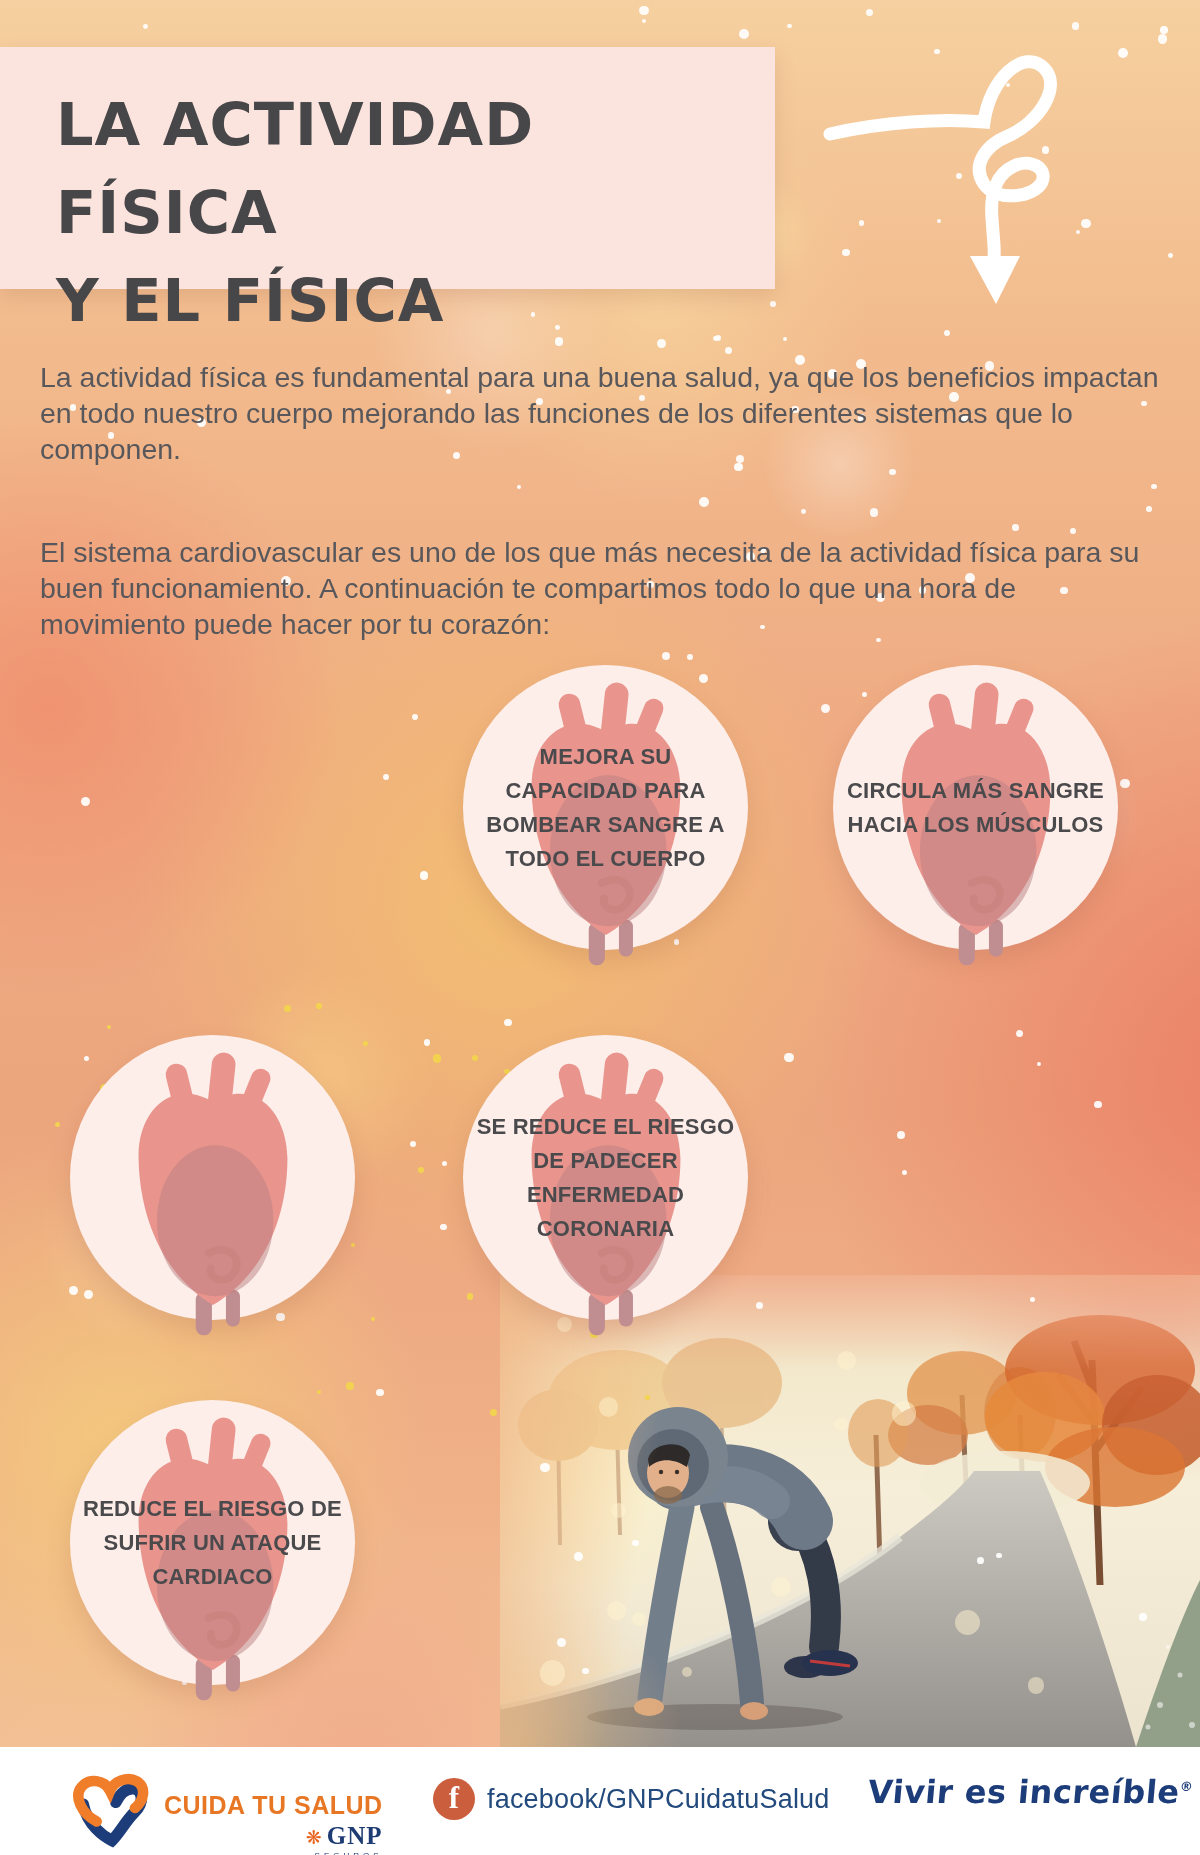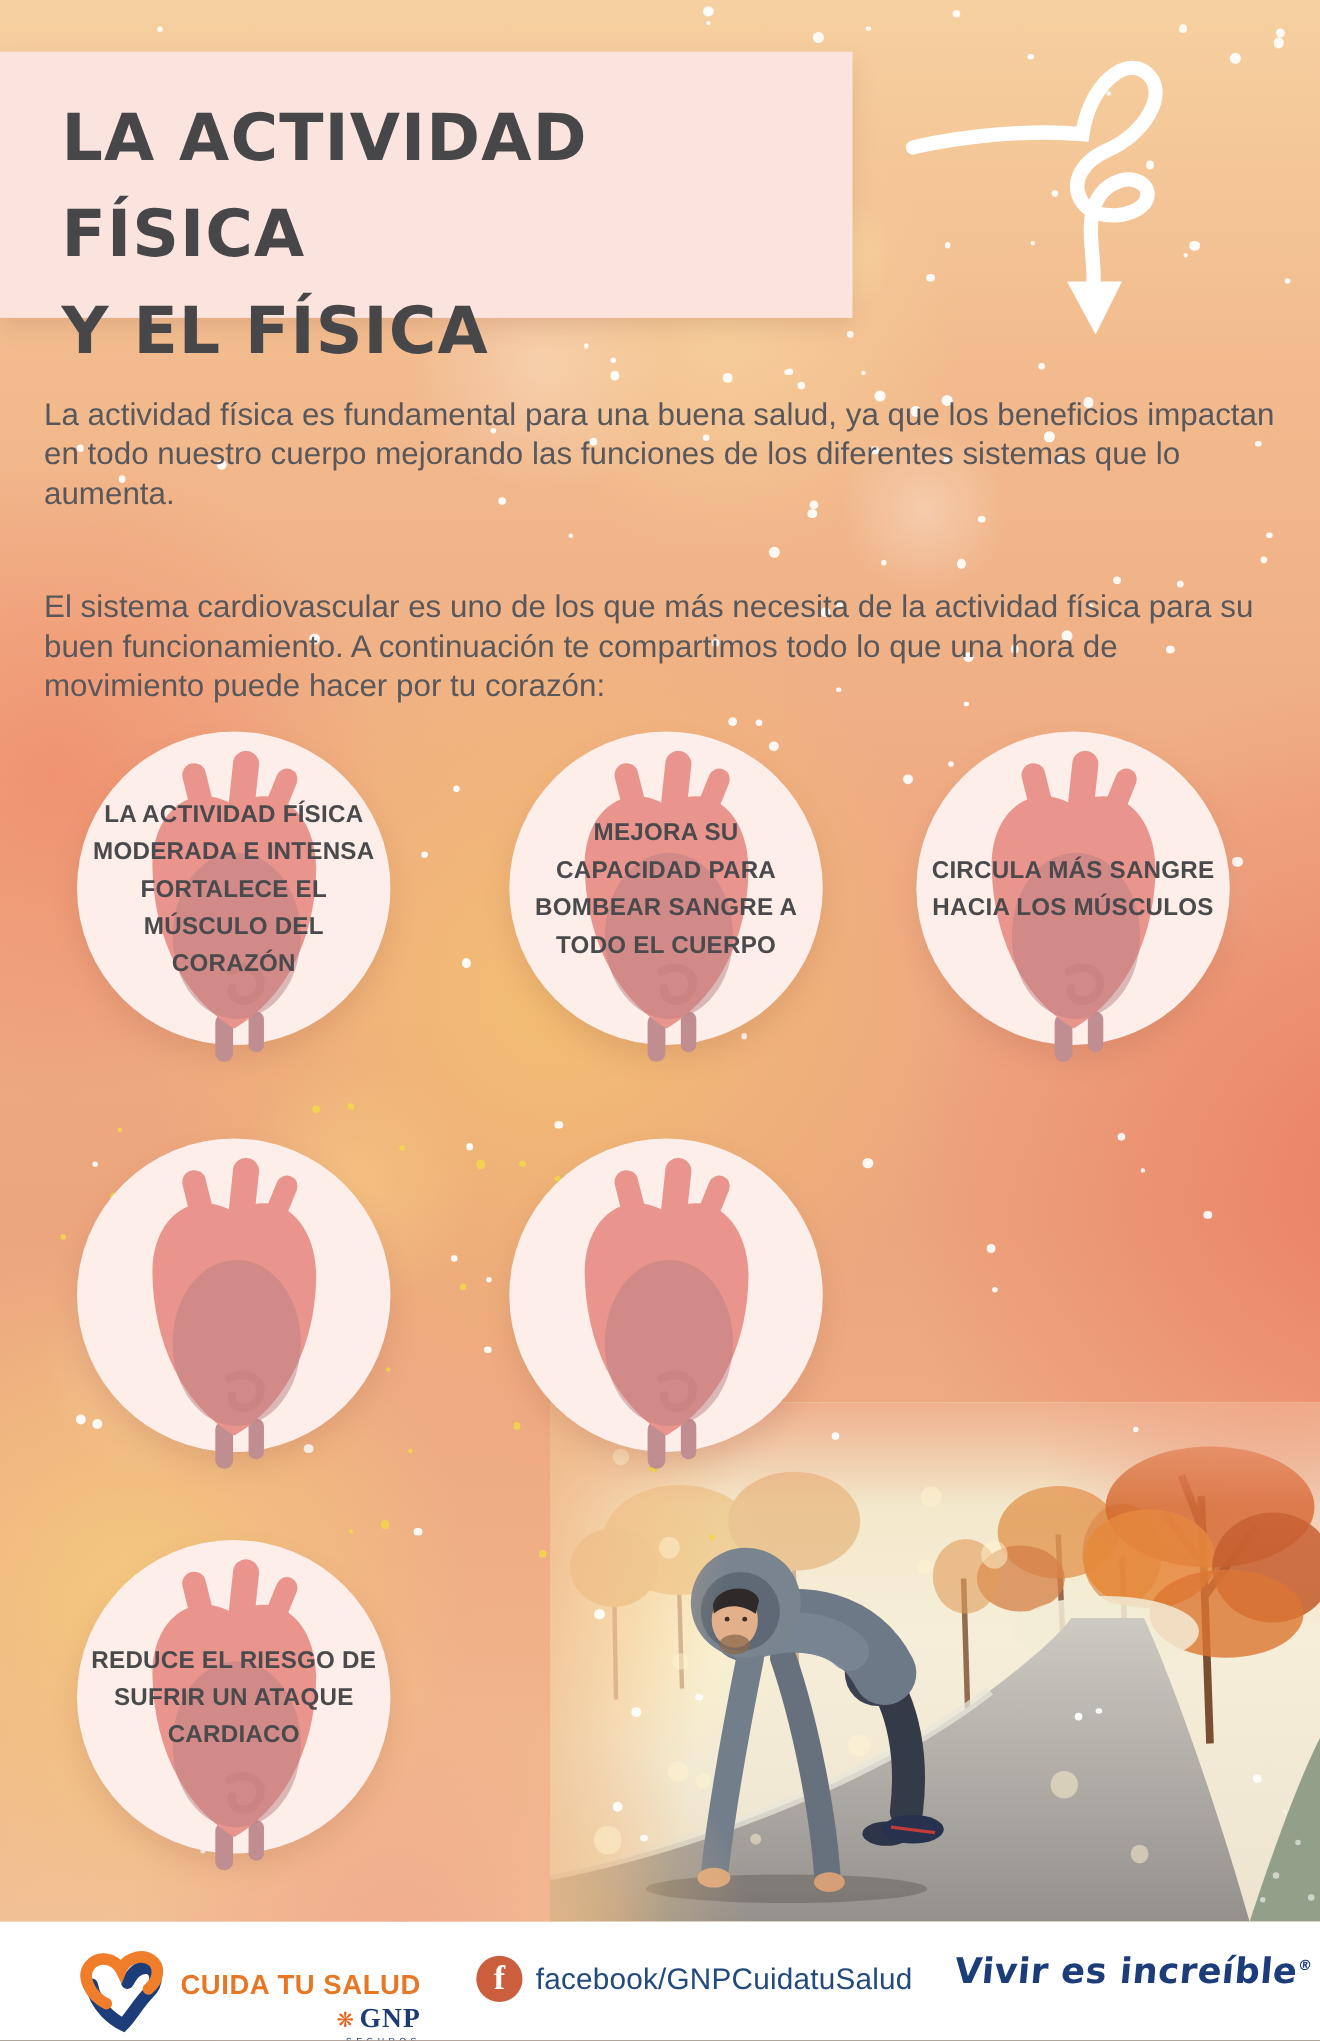--- a/index.html
+++ b/index.html
@@ -338,29 +338,23 @@
       <div>LA ACTIVIDAD FÍSICA</div>
       <div>Y EL FÍSICA</div>
     </div>
   </div>
 
   <svg class="doodle" viewBox="0 0 280 280">
     <path d="M18 108 C70 96 130 92 172 96 C178 52 212 22 232 42 C250 60 228 96 196 110 C172 120 160 140 172 158 C184 176 222 172 230 156 C236 142 218 132 202 140 C184 148 178 168 180 192 C181 210 183 222 182 232" fill="none" stroke="#ffffff" stroke-width="13" stroke-linecap="round"></path>
     <path d="M158 230 L208 230 L184 278 Z" fill="#ffffff"></path>
   </svg>
 
-  <p class="para p1">La actividad física es fundamental para una buena salud, ya que los beneficios impactan en todo nuestro cuerpo mejorando las funciones de los diferentes sistemas que lo aumenta.</p>
+  <p class="para p1">La actividad física es fundamental para una buena salud, ya que los beneficios impactan en todo nuestro cuerpo mejorando las funciones de los diferentes sistemas que lo componen.</p>
   <p class="para p2">El sistema cardiovascular es uno de los que más necesita de la actividad física para su buen funcionamiento. A continuación te compartimos todo lo que una hora de movimiento puede hacer por tu corazón:</p>
 
-  <div class="circle c1">
-    <svg class="heart">
-        <use href="#heart-sym"></use>
-      </svg>
-    <div class="label">La actividad física moderada e intensa fortalece el músculo del corazón</div>
-  </div>
   <div class="circle c3">
     <svg class="heart">
         <use href="#heart-sym"></use>
       </svg>
     <div class="label">Circula más sangre hacia los músculos</div>
   </div>
   <div class="circle c2">
     <svg class="heart">
         <use href="#heart-sym"></use>
       </svg>
@@ -368,20 +362,21 @@
   </div>
   <div class="circle c4">
     <svg class="heart">
         <use href="#heart-sym"></use>
       </svg>
   </div>
   <div class="circle c5">
     <svg class="heart">
         <use href="#heart-sym"></use>
       </svg>
+    <div class="label">Se reduce el riesgo de padecer enfermedad coronaria</div>
   </div>
   <div class="circle c7">
     <svg class="heart">
         <use href="#heart-sym"></use>
       </svg>
     <div class="label">Reduce el riesgo de sufrir un ataque cardiaco</div>
   </div>
 
   <div class="footer">
     <div class="brand">

